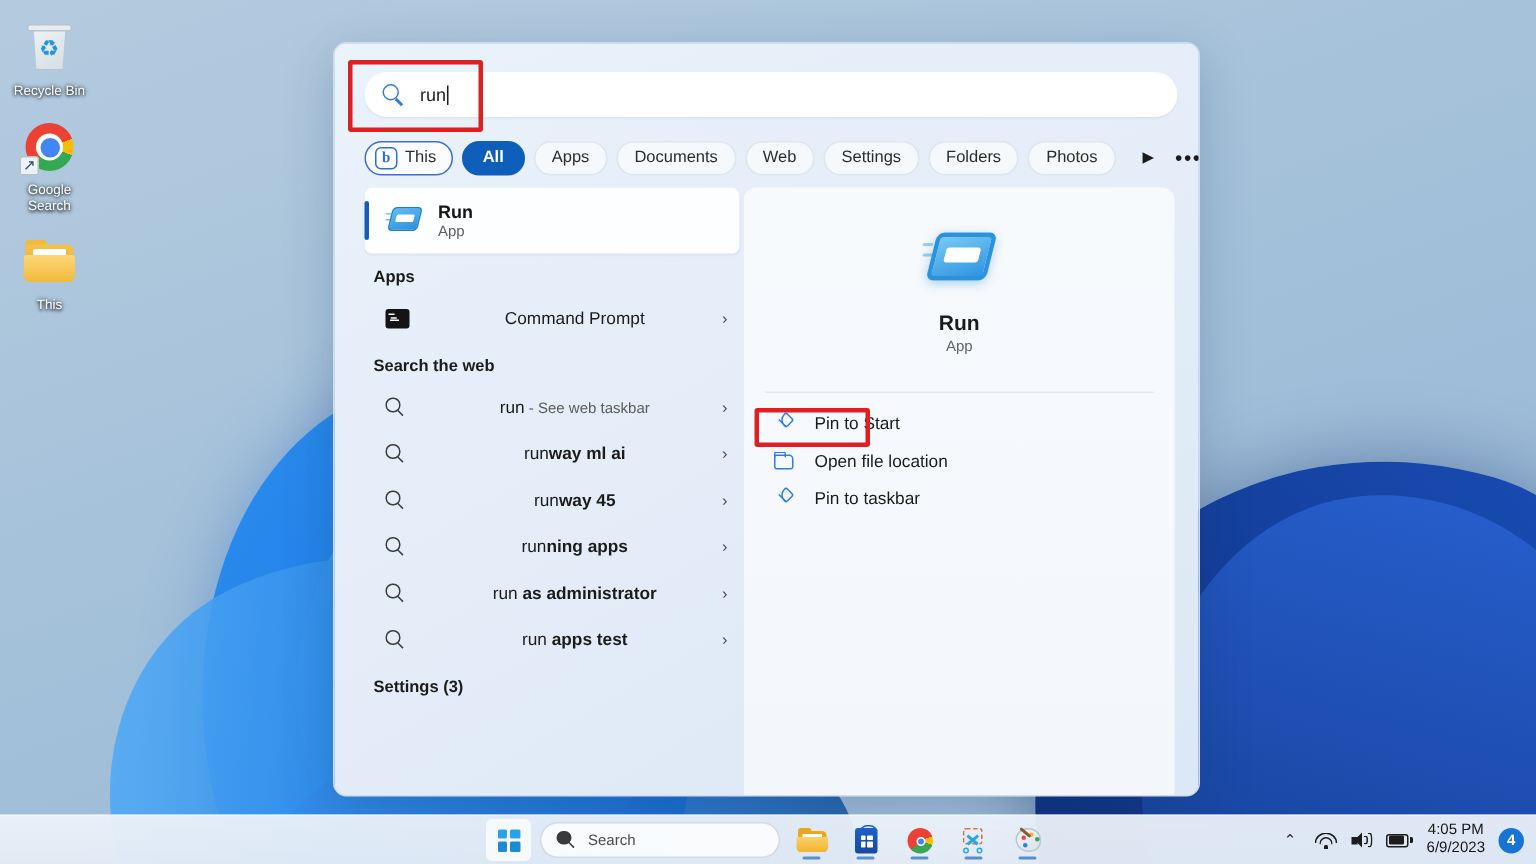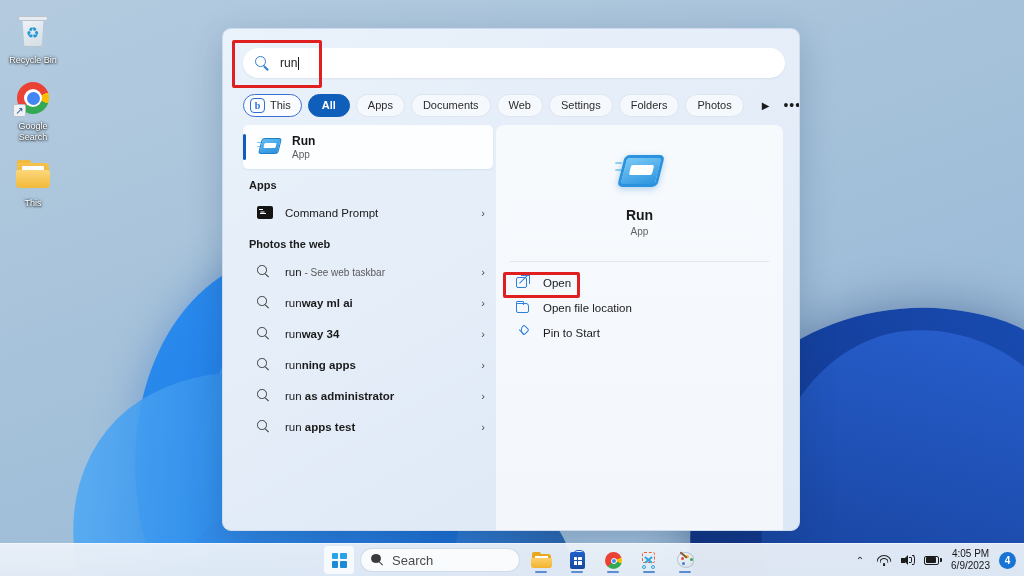--- a/index.html
+++ b/index.html
@@ -226,21 +226,21 @@
   }
   .run-ic .rline {
     position: absolute; left: -2px; width: 4px; height: 1.4px; background: #7fc6ef; transform: skewX(-14deg);
   }
   .best-text { display: flex; flex-direction: column; justify-content: center; }
   .best-title { font-size: 12px; font-weight: 700; color: #161616; line-height: 14px; }
   .best-sub { font-size: 10px; color: #5d5d5d; line-height: 13px; }
 
   .res-row {
     height: 31px; margin: 0 2px 0 6px; padding: 0 8px 0 14px;
-    display: flex; align-items: center; border-radius: 4px; cursor: default;
+    display: flex; align-items: center; border-radius: 4px; cursor: default; text-align: center;
   }
   .res-row .ricon { width: 18px; margin-right: 10px; display: flex; align-items: center; }
   .res-row .rlabel { font-size: 11.5px; color: #1b1b1b; flex: 1; white-space: nowrap; overflow: hidden; }
   .res-row .rlabel b { font-weight: 700; }
   .res-row .rlabel .muted { color: #5a5a5a; font-size: 10px; }
   .res-row .rchev { font-size: 11px; color: #4a4a4a; }
 
   
   .cmd-ic { width: 16px; height: 13px; background: #141414; border-radius: 2px; position: relative; }
   .cmd-ic::before {
@@ -334,21 +334,21 @@
   #tb-start { background: rgba(255,255,255,.75); }
   .win-logo { width: 15px; height: 15px; display: grid; grid-template-columns: 1fr 1fr; grid-template-rows: 1fr 1fr; gap: 1.6px; }
   .win-logo i { display: block; background: #29a3e8; border-radius: 1px; }
   .win-logo i:nth-child(3), .win-logo i:nth-child(4) { background: #1d8ad4; }
   #tb-search {
     width: 160px; height: 24px; border-radius: 12px;
     background: rgba(255,255,255,.80); border: 1px solid rgba(160,180,205,.45);
     display: flex; align-items: center; padding: 0 10px; gap: 8px; cursor: default;
   }
   #tb-search .sglyph .c, #tb-search .sglyph .h { border-color: #3a3a3a; background-color: #3a3a3a; }
-  #tb-search-label { font-size: 13px; color: #4b4b4b; }
+  #tb-search-label { font-size: 10px; color: #4b4b4b; }
   .tb-ind {
     position: absolute; bottom: 1px; left: 50%; transform: translateX(-50%);
     width: 12px; height: 2px; background: #5a8ed0; border-radius: 1px;
   }
   
   .tbi-exp-back { position: absolute; left: 6px; top: 8px; width: 19px; height: 14px; background: #e8a91f; border-radius: 1px 3px 2px 2px; }
   .tbi-exp-tab { position: absolute; left: 6px; top: 6px; width: 9px; height: 3px; background: #e8a91f; border-radius: 2px 2px 0 0; }
   .tbi-exp-pap { position: absolute; left: 9px; top: 10px; width: 13px; height: 6px; background: #fff; }
   .tbi-exp-front { position: absolute; left: 5px; top: 12px; width: 21px; height: 10px; background: linear-gradient(180deg,#fcd06a,#f3b42e); border-radius: 1px 1px 3px 3px; }
   
@@ -518,21 +518,21 @@
     <div class="sec-head">Apps</div>
 
     <div class="res-row">
       <span class="ricon">
           <span class="cmd-ic"></span>
         </span>
       <span class="rlabel">Command Prompt</span>
       <span class="rchev">›</span>
     </div>
 
-    <div class="sec-head">Photos the web</div>
+    <div class="sec-head">Search the web</div>
 
     <div class="res-row">
       <span class="ricon">
           <span class="sglyph">
             <span class="c"></span>
             <span class="h"></span>
           </span>
         </span>
       <span class="rlabel"><span>run</span><span class="muted"> - See web taskbar</span></span>
       <span class="rchev">›</span>
@@ -549,21 +549,21 @@
       <span class="rchev">›</span>
     </div>
 
     <div class="res-row">
       <span class="ricon">
           <span class="sglyph">
             <span class="c"></span>
             <span class="h"></span>
           </span>
         </span>
-      <span class="rlabel"><span>run</span><b>way 34</b></span>
+      <span class="rlabel"><span>run</span><b>way 45</b></span>
       <span class="rchev">›</span>
     </div>
 
     <div class="res-row">
       <span class="ricon">
           <span class="sglyph">
             <span class="c"></span>
             <span class="h"></span>
           </span>
         </span>
@@ -586,59 +586,62 @@
       <span class="ricon">
           <span class="sglyph">
             <span class="c"></span>
             <span class="h"></span>
           </span>
         </span>
       <span class="rlabel"><span>run </span><b>apps test</b></span>
       <span class="rchev">›</span>
     </div>
 
+    <div class="sec-head">Settings (3)</div>
 
   </div>
 
   <div id="preview-right">
     <div id="prev-hero">
       <div class="run-big">
         <span class="rline" style="top:9px"></span>
           <span class="rline" style="top:16px"></span>
         <span class="rshape"></span>
           <span class="rbar"></span>
       </div>
       <div id="prev-title">Run</div>
       <div id="prev-sub">App</div>
     </div>
 
     <div id="prev-div"></div>
 
     <div id="prev-actions">
       <div class="act-row">
         <span class="act-ic">
-          <span class="ic-open-box"></span>
-            <span class="ic-open-arrow"></span>
-        </span>
-        <span class="alabel">Open</span>
+          <span class="ic-pin">
+              <span class="pbody"></span>
+              <span class="ptail"></span>
+            </span>
+        </span>
+        <span class="alabel">Pin to Start</span>
       </div>
       <div class="act-row">
         <span class="act-ic">
             <span class="ic-folder"></span>
           </span>
         <span class="alabel">Open file location</span>
       </div>
       <div class="act-row">
         <span class="act-ic">
           <span class="ic-pin">
               <span class="pbody"></span>
               <span class="ptail"></span>
             </span>
         </span>
-        <span class="alabel">Pin to Start</span>
+        <span class="alabel">Pin to taskbar</span>
       </div>
     </div>
   </div>
 
 </div>
 
 <div class="annot" id="annot-search"></div>
 <div class="annot" id="annot-open"></div>
 
 <div id="taskbar">

